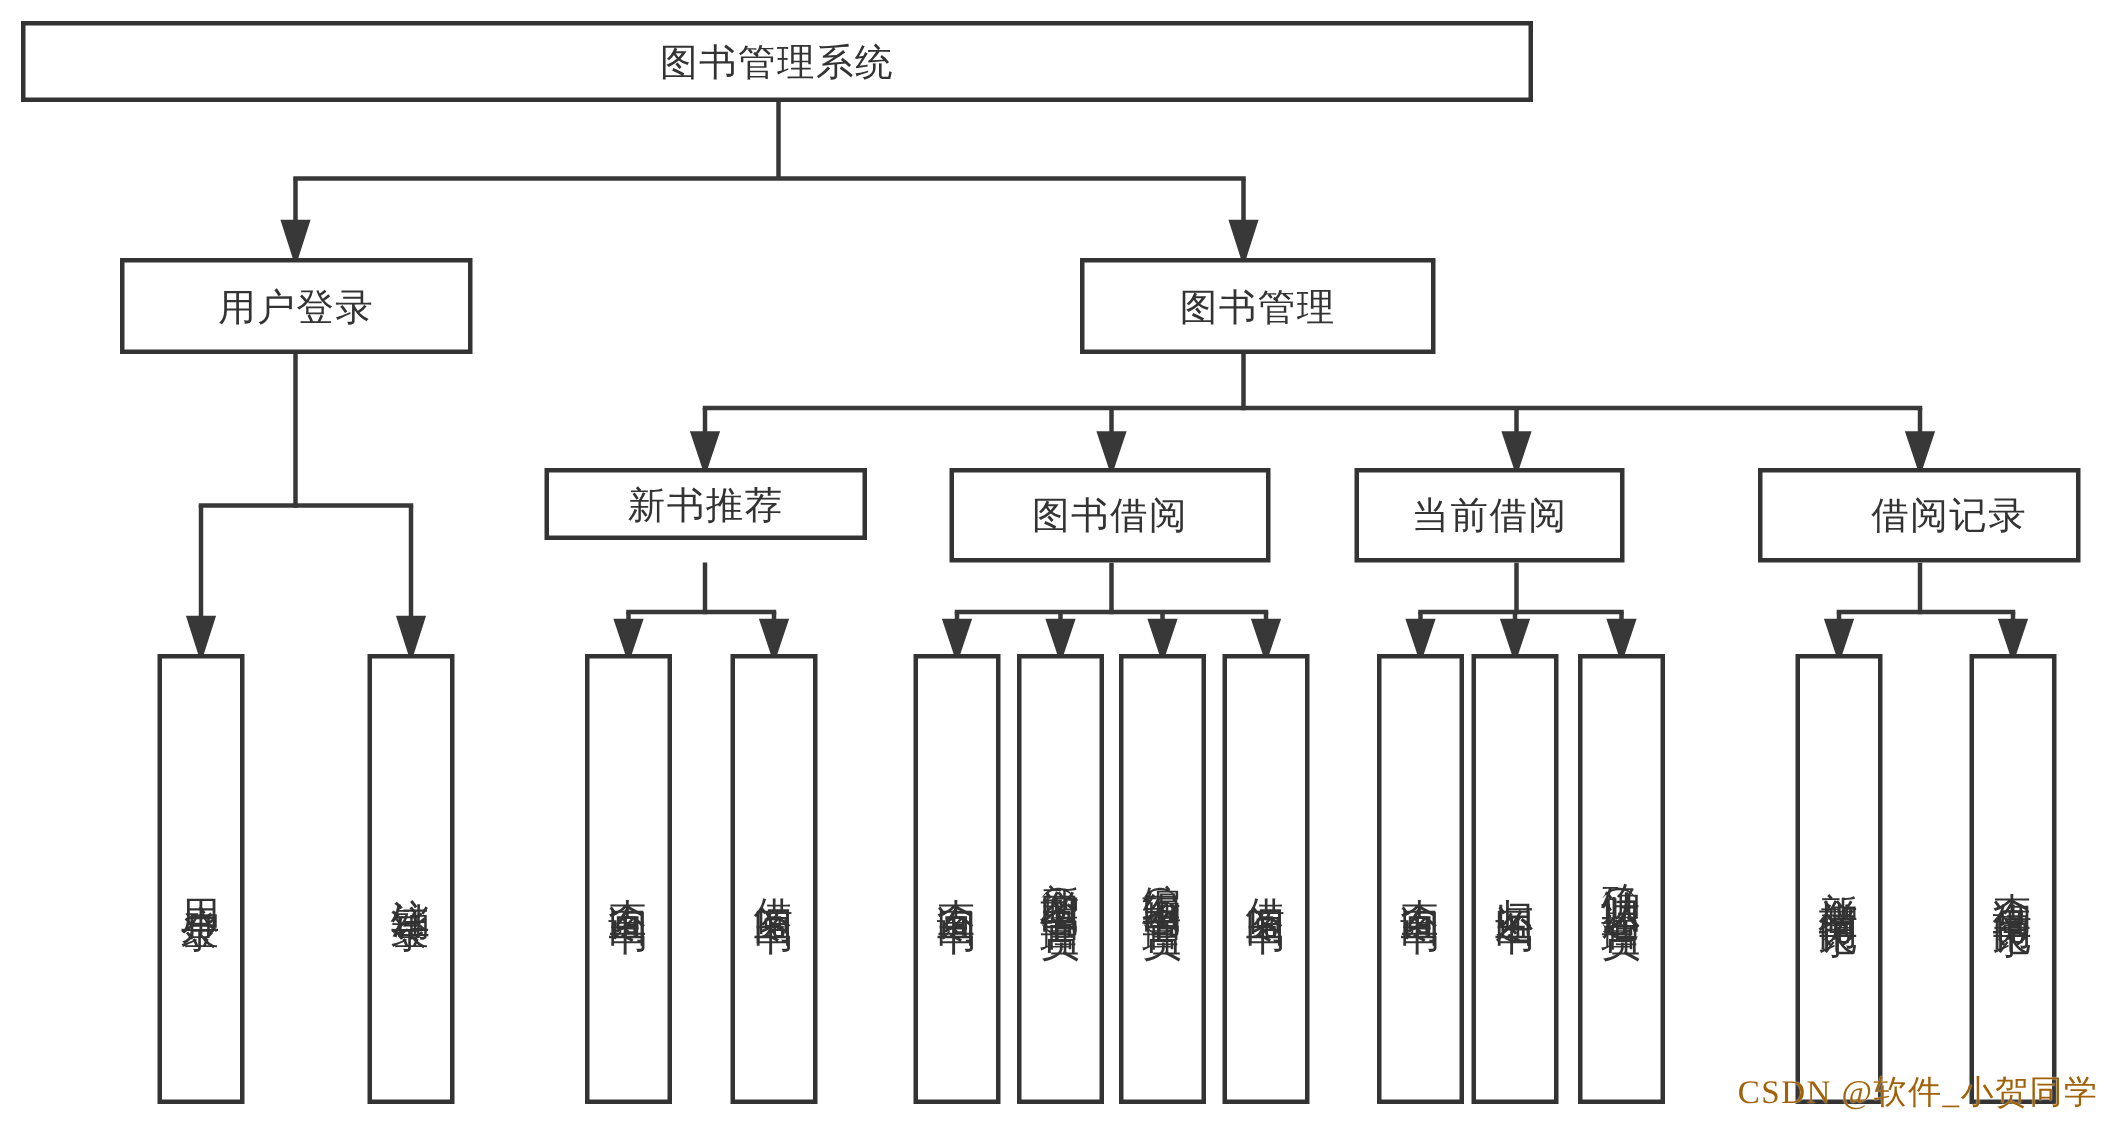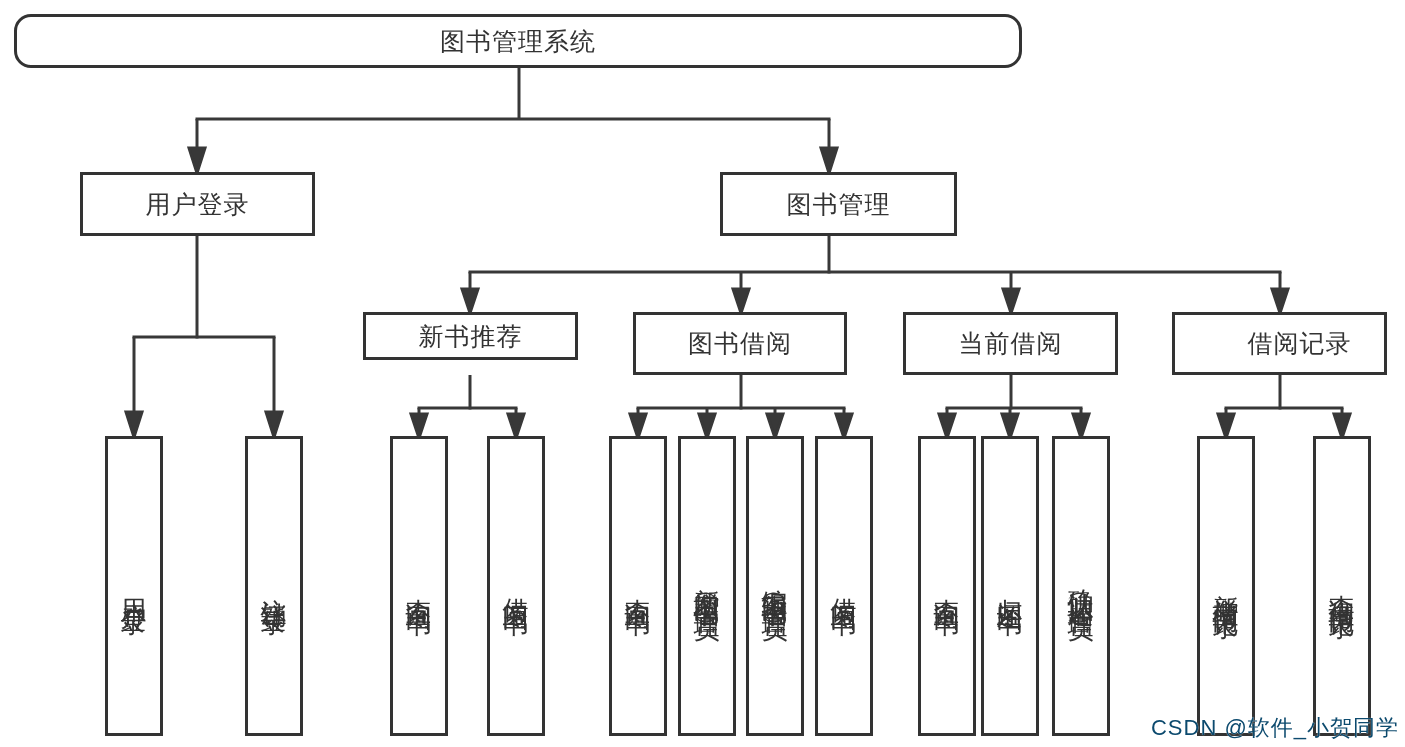--- a/index.html
+++ b/index.html
@@ -44,24 +44,25 @@
     line-height: 1;
     letter-spacing: 4px;
     color: #333333;
     white-space: nowrap;
   }
   #watermark {
     position: absolute;
     right: 6px;
     bottom: 4px;
     font-size: 22px;
-    color: #0c4a6e;
+    color: #a16207;
     text-shadow: 0 0 1px #ffffff;
     letter-spacing: 1px;
     z-index: 5;
+    font-family: Liberation Serif, serif;
   }
 </style>
 </head>
 <body>
 
 <div id="stage">
 
   <svg id="connectors" viewBox="0 0 1405 747" stroke="#383838" stroke-width="3" fill="#383838">
 
     <line x1="519" y1="68" x2="519" y2="120"></line>
@@ -117,38 +118,38 @@
     <polygon points="1073,414 1089,414 1081,438"></polygon>
 
     <line x1="1280" y1="375" x2="1280" y2="409.5"></line>
     <line x1="1224.5" y1="408" x2="1343.5" y2="408"></line>
     <line x1="1226" y1="408" x2="1226" y2="418"></line>
     <polygon points="1218,414 1234,414 1226,438"></polygon>
     <line x1="1342" y1="408" x2="1342" y2="418"></line>
     <polygon points="1334,414 1350,414 1342,438"></polygon>
   </svg>
 
-  <div class="box hbox" style="left:14px; top:14px; width:1008px; height:54px;border-radius:17px;">
+  <div class="box hbox" style="left:14px; top:14px; width:1008px; height:54px;">
     <span>图书管理系统</span>
   </div>
 
   <div class="box hbox" style="left:80px; top:172px; width:235px; height:64px;">
     <span>用户登录</span>
   </div>
   <div class="box hbox" style="left:710px; top:172px; width:237px; height:64px;margin-left:10px;">
     <span>图书管理</span>
   </div>
 
   <div class="box hbox" style="left:363px; top:312px; width:215px; height:48px;">
     <span>新书推荐</span>
   </div>
   <div class="box hbox" style="left:633px; top:312px; width:214px; height:63px;">
     <span>图书借阅</span>
   </div>
-  <div class="box hbox" style="left:903px; top:312px; width:215px; height:63px;">
+  <div class="box hbox" style="left:903px; top:312px; width:180px; height:63px;">
     <span>当前借阅</span>
   </div>
   <div class="box hbox" style="left:1172px; top:312px; width:215px; height:63px;padding-left:40px;">
     <span>借阅记录</span>
   </div>
 
   <div class="box leaf" style="left:105px;">
     <span class="vtext">用户登录</span>
   </div>
   <div class="box leaf" style="left:245px;">

